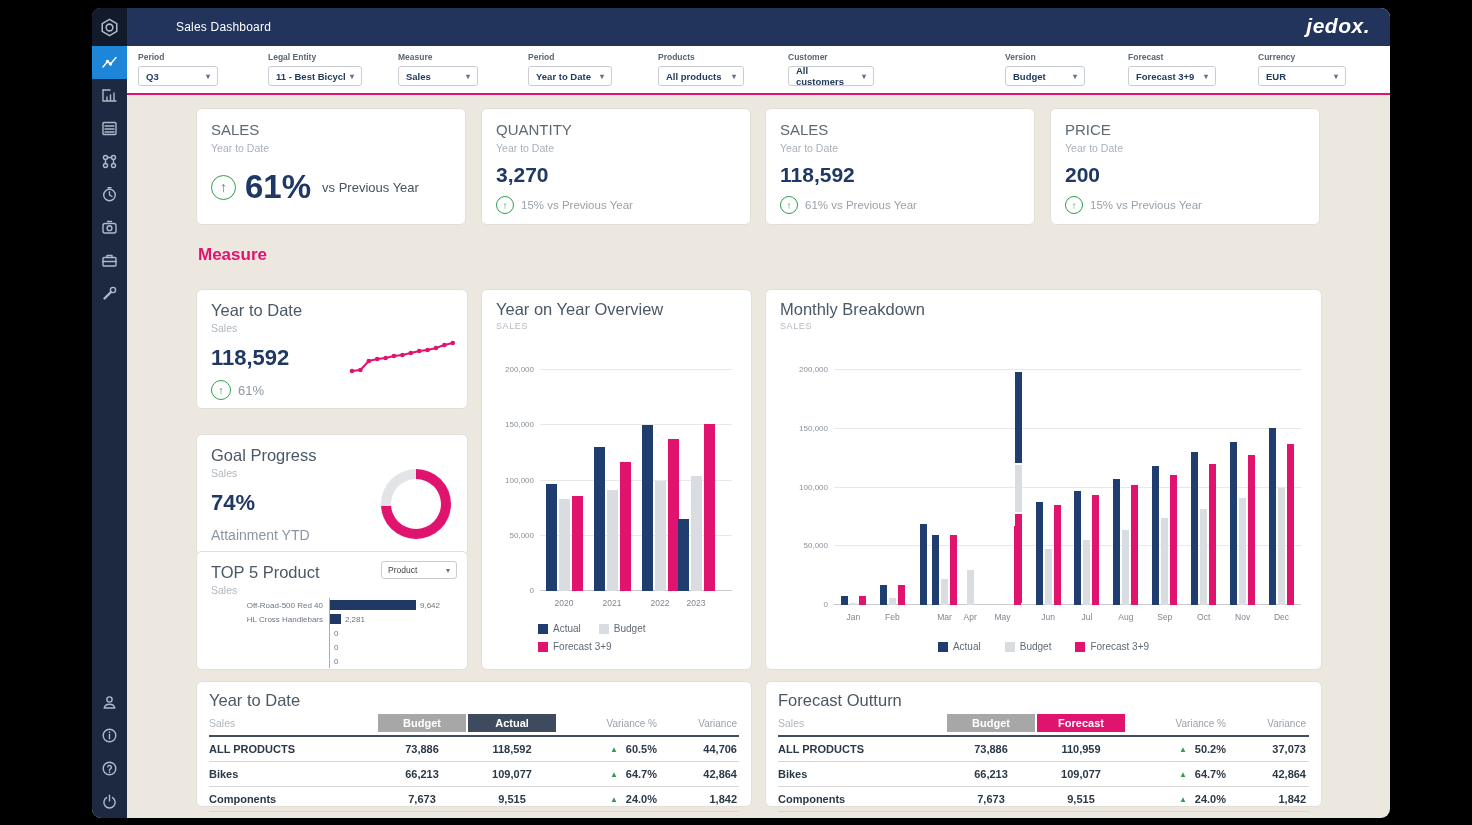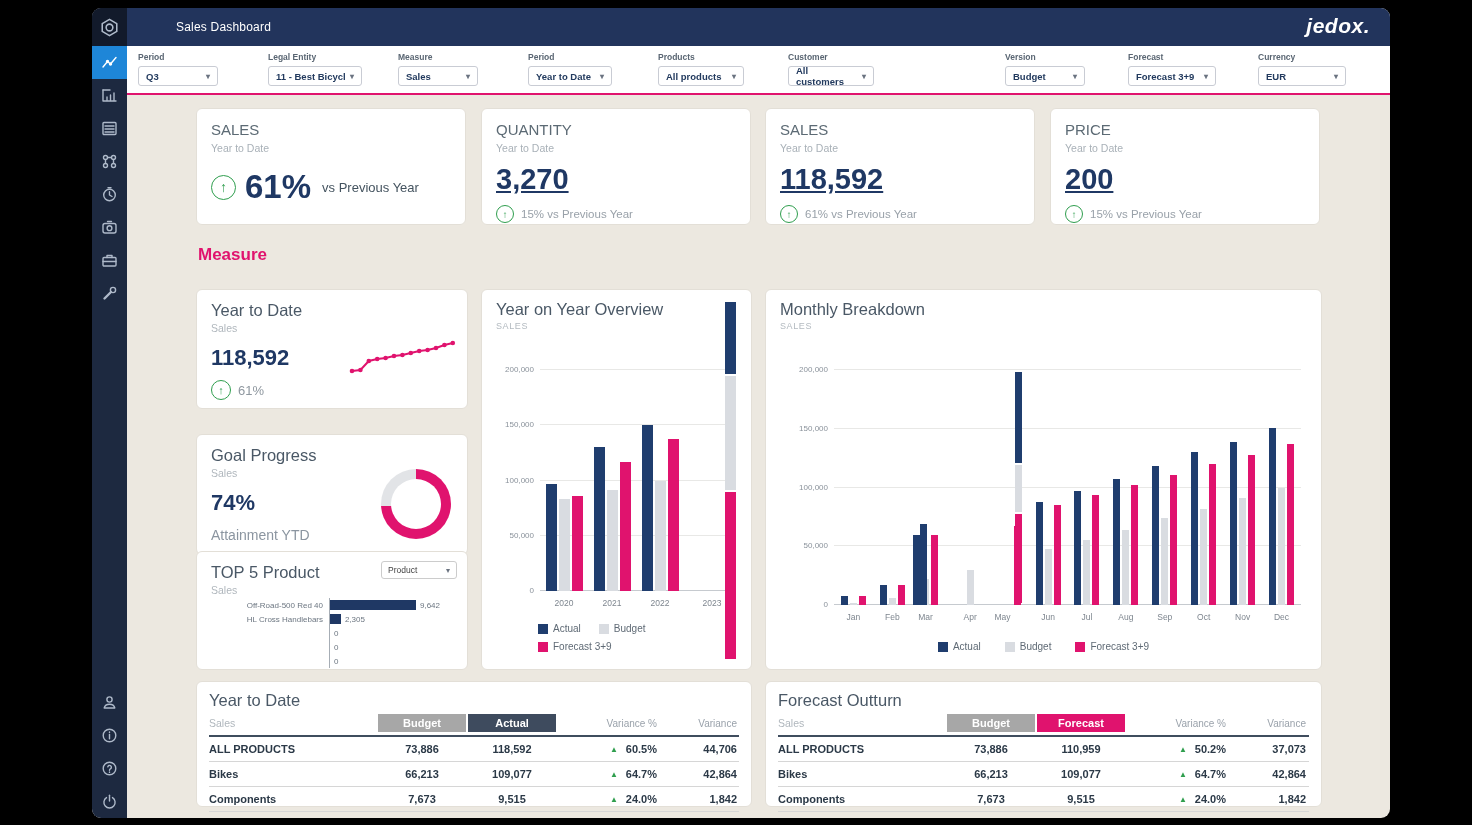--- a/index.html
+++ b/index.html
@@ -32,21 +32,21 @@
            display:flex;align-items:center;justify-content:space-between;padding:0 7px;
            font-size:9.5px;font-weight:700;color:#223a5e;box-sizing:border-box;}
   .caret{font-size:8px;color:#6a7380;margin-left:4px;}
   
   #content{position:absolute;left:0;top:87px;width:100%;height:723px;}
   .card{position:absolute;background:#fff;border:1px solid #e3dfd7;border-radius:6px;box-sizing:border-box;}
   
   .kpi{padding:12px 14px;}
   .kpi-title{font-size:15px;color:#5c6a74;}
   .kpi-sub{font-size:10.5px;color:#a9b1b8;margin-top:4px;}
-  .kpi-value{font-size:29px;font-weight:700;color:#1f3864;margin-top:9px;text-decoration:underline;}
+  .kpi-value{font-size:21px;font-weight:700;color:#1f3864;margin-top:9px;}
   .kpi-delta{display:flex;align-items:center;gap:7px;margin-top:9px;font-size:11.5px;color:#99a1a9;}
   .circle-up{display:inline-flex;align-items:center;justify-content:center;border:1.6px solid #2f9e4e;
              color:#2f9e4e;border-radius:50%;width:16px;height:16px;font-size:10px;font-weight:700;flex:none;}
   .kpi-big{display:flex;align-items:center;gap:9px;margin-top:14px;}
   .circle-up.big{width:23px;height:23px;font-size:14px;}
   .big-delta{font-size:33px;font-weight:700;color:#1f3864;}
   .big-suffix{font-size:13px;color:#44535f;margin-left:2px;}
   
   #section-title{position:absolute;left:71px;top:150px;font-size:17px;font-weight:700;color:#e0136e;}
   
@@ -365,21 +365,21 @@
             <div class="t5row">
               <div class="t5lab">Off-Road-500 Red 40</div>
               <div class="t5axis"></div>
               <div class="t5bar" style="width: 86px; background: rgb(31, 56, 100);"></div>
               <div class="t5val">9,642</div>
             </div>
             <div class="t5row">
               <div class="t5lab">HL Cross Handlebars</div>
               <div class="t5axis"></div>
               <div class="t5bar" style="width: 10.9172px; background: rgb(31, 56, 100);"></div>
-              <div class="t5val">2,305</div>
+              <div class="t5val">2,281</div>
             </div>
             <div class="t5row">
               <div class="t5lab"></div>
               <div class="t5axis"></div>
               <div class="t5bar" style="width: 0px; background: rgb(31, 56, 100);"></div>
               <div class="t5val">0</div>
             </div>
             <div class="t5row">
               <div class="t5lab"></div>
               <div class="t5axis"></div>
@@ -420,21 +420,21 @@
               <div class="bar" style="width: 11px; height: 100.555px; background: rgb(217, 220, 225);"></div>
               <div class="bar" style="width: 11px; height: 129.285px; background: rgb(224, 19, 110);"></div>
               <div class="xtick">2021</div>
             </div>
             <div class="bargroup" style="left: 96px; width: 48px;">
               <div class="bar" style="width: 11px; height: 165.75px; background: rgb(31, 61, 110);"></div>
               <div class="bar" style="width: 11px; height: 110.5px; background: rgb(217, 220, 225);"></div>
               <div class="bar" style="width: 11px; height: 152.49px; background: rgb(224, 19, 110);"></div>
               <div class="xtick">2022</div>
             </div>
-            <div class="bargroup" style="left: 148px; width: 48px; flex-direction: column;">
+            <div class="bargroup" style="left: 132px; width: 48px;">
               <div class="bar" style="width: 11px; height: 71.825px; background: rgb(31, 61, 110);"></div>
               <div class="bar" style="width: 11px; height: 114.92px; background: rgb(217, 220, 225);"></div>
               <div class="bar" style="width: 11px; height: 166.855px; background: rgb(224, 19, 110);"></div>
               <div class="xtick">2023</div>
             </div>
           </div>
           <div class="legend wrap" style="left: 56px; width: 170px; top: 333px;">
             <div class="legend-item">
               <span class="swatch" style="background: rgb(31, 61, 110);"></span>
               <span>Actual</span>
@@ -469,21 +469,21 @@
               <div class="bar" style="width: 7px; height: 2.35px; background: rgb(217, 220, 225);"></div>
               <div class="bar" style="width: 7px; height: 9.4px; background: rgb(224, 19, 110);"></div>
               <div class="xtick">Jan</div>
             </div>
             <div class="bargroup" style="left: 38.9167px; width: 38.9167px;">
               <div class="bar" style="width: 7px; height: 19.975px; background: rgb(31, 61, 110);"></div>
               <div class="bar" style="width: 7px; height: 7.05px; background: rgb(217, 220, 225);"></div>
               <div class="bar" style="width: 7px; height: 19.975px; background: rgb(224, 19, 110);"></div>
               <div class="xtick">Feb</div>
             </div>
-            <div class="bargroup" style="left: 72px; width: 38.9167px;">
+            <div class="bargroup" style="left: 91px; width: 38.9167px;">
               <div class="bar" style="width: 7px; height: 70.5px; background: rgb(31, 61, 110);"></div>
               <div class="bar" style="width: 7px; height: 25.85px; background: rgb(217, 220, 225);"></div>
               <div class="bar" style="width: 7px; height: 70.5px; background: rgb(224, 19, 110);"></div>
               <div class="xtick">Mar</div>
             </div>
             <div class="bargroup" style="left: 116.75px; width: 38.9167px; gap: 40px;">
               <div class="bar" style="width: 7px; height: 81.075px; background: rgb(31, 61, 110);"></div>
               <div class="bar" style="width: 7px; height: 35.25px; background: rgb(217, 220, 225);"></div>
               <div class="bar" style="width: 7px; height: 78.725px; background: rgb(224, 19, 110);"></div>
               <div class="xtick">Apr</div>

